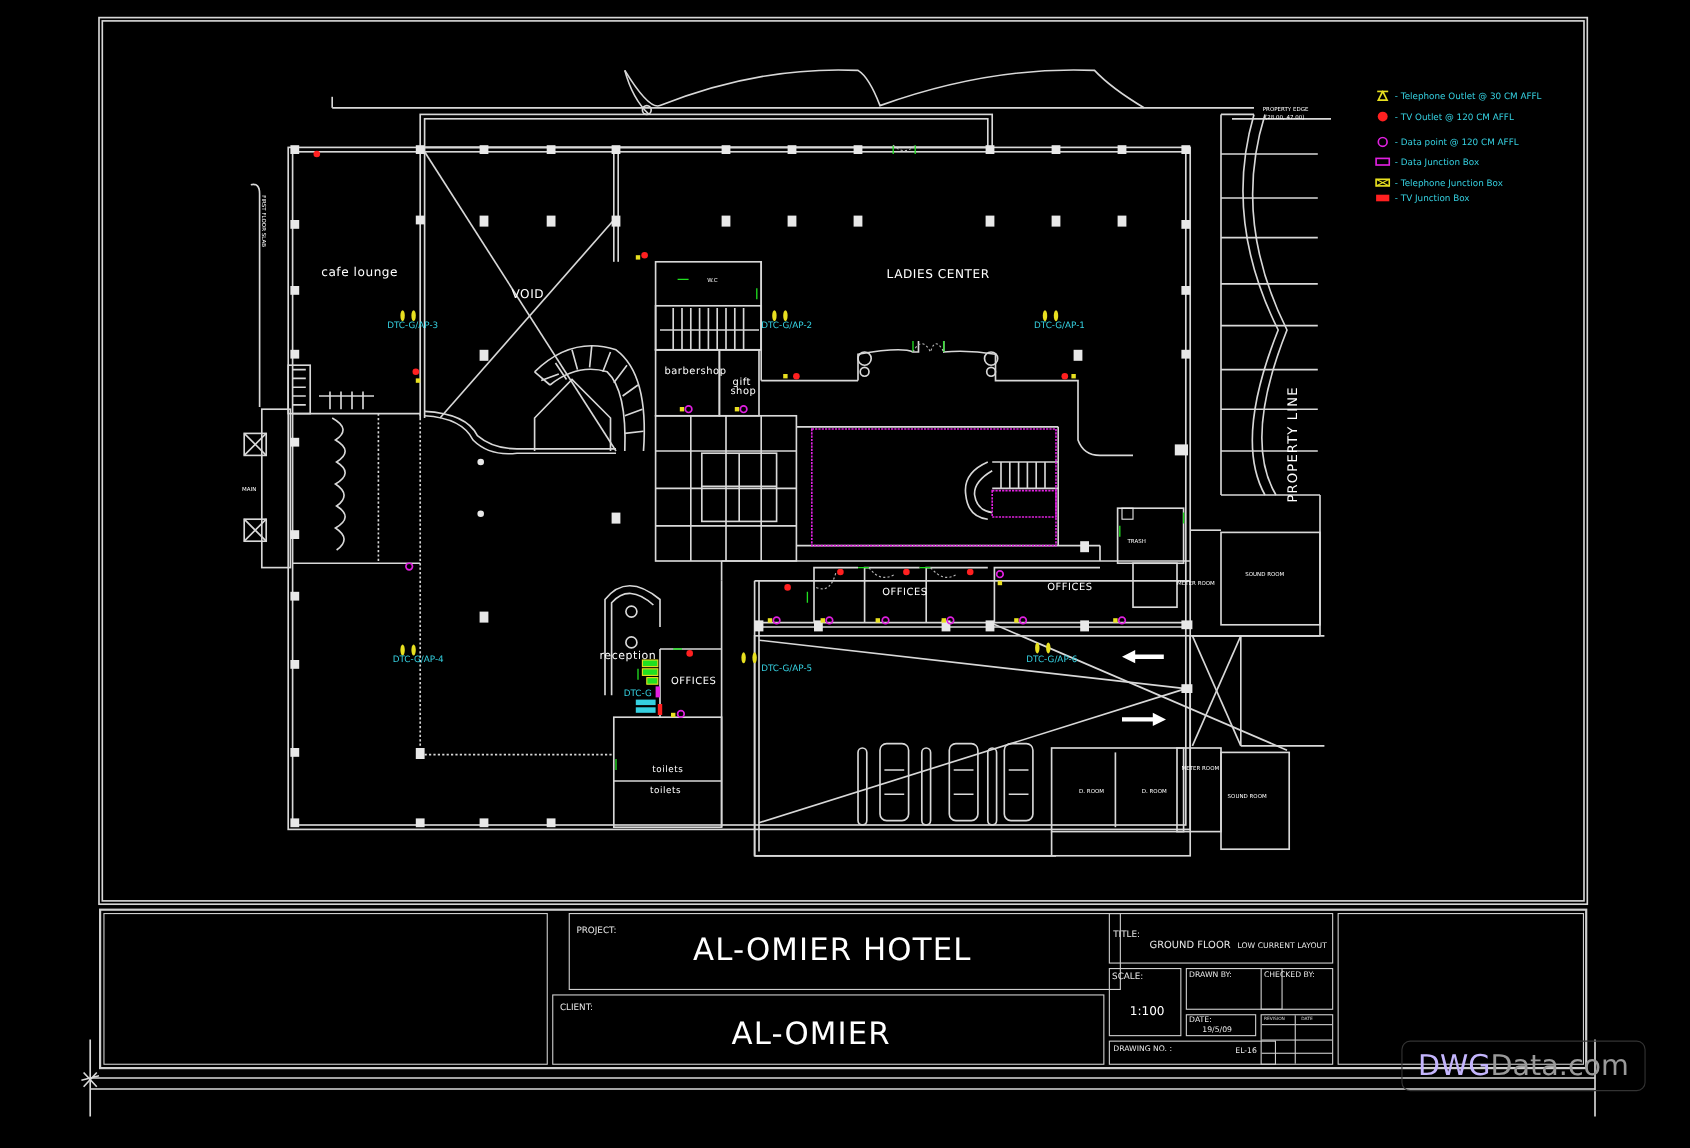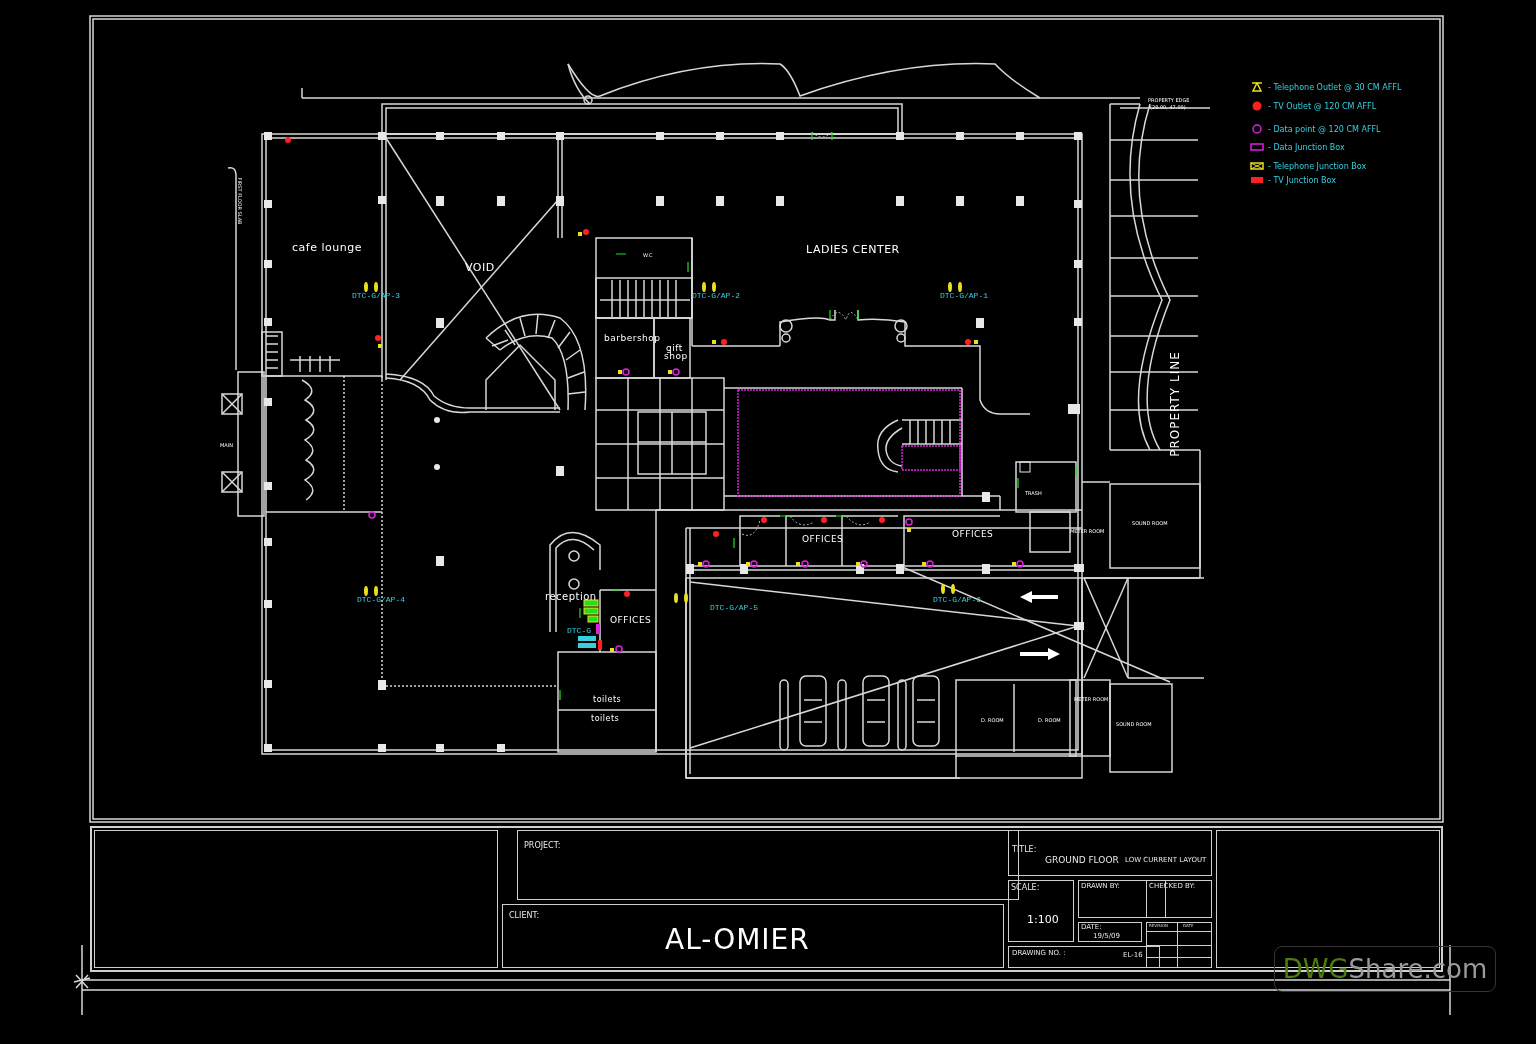--- a/index.html
+++ b/index.html
@@ -1,21 +1,21 @@
 <!DOCTYPE html>
 <html><head>
 <meta charset="utf-8">
 <style>
   html,body{margin:0;padding:0;background:#000;}
   body{width:1536px;height:1044px;position:relative;overflow:hidden;font-family:"DejaVu Sans",sans-serif;color:#fff;}
   #plan{position:absolute;left:0;top:0;width:1536px;height:1044px;}
   .lbl{position:absolute;white-space:nowrap;font-family:"DejaVu Sans",sans-serif;}
   .room{color:#fff;font-size:11px;letter-spacing:0.5px;}
   .room-sm{color:#fff;font-size:5px;}
-  .ap{color:#35d0e0;font-size:8px;font-family:Liberation Mono, monospace;}
+  .ap{color:#35d0e0;font-size:8px;}
   .legend-item{position:absolute;left:1250px;display:flex;align-items:center;gap:4px;font-size:8px;color:#35d0e0;text-align:center;}
   .legend-item .sym{width:14px;height:10px;display:inline-block;}
   .tb{position:absolute;border:2px solid #cfcfcf;box-sizing:border-box;}
   .tb-inner{position:absolute;border:1px solid #cfcfcf;box-sizing:border-box;}
   .small{font-size:8px;color:#e8e8e8;}
   .big{font-size:28px;color:#fff;letter-spacing:1px;}
   .watermark{position:absolute;left:1274px;top:946px;width:220px;height:44px;border:1px solid #333;border-radius:8px;font-size:26px;line-height:44px;text-align:center;}
 </style>
 </head>
 <body>
@@ -351,21 +351,21 @@
 <span class="lbl room-sm" style="left:220px;top:442px;">MAIN</span>
 <span class="lbl room-sm" style="left:216px;top:198px;transform:rotate(90deg);">FIRST FLOOR SLAB</span>
 <span class="lbl room" style="left:1122px;top:397px;transform:rotate(-90deg);font-size:12px;letter-spacing:1px;">PROPERTY LINE</span>
 <span class="lbl room-sm" style="left:1148px;top:97px;">PROPERTY EDGE</span>
 <span class="lbl room-sm" style="left:1150px;top:104px;">(28.00, 47.00)</span>
 
 <span class="lbl ap" style="left:940px;top:291px;">DTC-G/AP-1</span>
 <span class="lbl ap" style="left:692px;top:291px;text-align:center;">DTC-G/AP-2</span>
 <span class="lbl ap" style="left:352px;top:291px;">DTC-G/AP-3</span>
 <span class="lbl ap" style="left:357px;top:595px;">DTC-G/AP-4</span>
-<span class="lbl ap" style="left:662px;top:603px;padding-left:48px;">DTC-G/AP-5</span>
+<span class="lbl ap" style="left:644px;top:603px;padding-left:48px;">DTC-G/AP-5</span>
 <span class="lbl ap" style="left:933px;top:595px;">DTC-G/AP-6</span>
 <span class="lbl ap" style="left:567px;top:626px;">DTC-G</span>
 
 <div>
   <div class="legend-item" style="top:82px;">
     <svg class="sym" viewBox="0 0 14 10">
         <path d="M2 1 L12 1 M7 1 L3 9 L11 9 Z" fill="none" stroke="#e8e020" stroke-width="1.5"></path>
       </svg>
     <span>- Telephone Outlet @ 30 CM AFFL</span>
   </div>
@@ -401,20 +401,21 @@
     <span>- TV Junction Box</span>
   </div>
 </div>
 
 <div>
   <div class="tb" style="left:90px;top:826px;width:1353px;height:146px;"></div>
   <div class="tb-inner" style="left:94px;top:830px;width:404px;height:138px;"></div>
 
   <div class="tb-inner" style="left:502px;top:830px;width:502px;height:70px;margin-left:15px;">
     <span class="lbl small" style="left:6px;top:10px;">PROJECT:</span>
+    <span class="lbl big" style="left:112px;top:16px;">AL-OMIER HOTEL</span>
   </div>
   <div class="tb-inner" style="left:502px;top:904px;width:502px;height:64px;">
     <span class="lbl small" style="left:6px;top:6px;">CLIENT:</span>
     <span class="lbl big" style="left:162px;top:18px;">AL-OMIER</span>
   </div>
 
   <div class="tb-inner" style="left:1008px;top:830px;width:204px;height:46px;">
     <span class="lbl small" style="left:3px;top:14px;">TITLE:</span>
     <span class="lbl small" style="left:36px;top:24px;font-size:9px;">GROUND FLOOR</span>
     <span class="lbl small" style="left:116px;top:25px;font-size:7px;">LOW CURRENT LAYOUT</span>
@@ -442,14 +443,14 @@
     <span class="lbl" style="left:36px;top:0px;font-size:4px;color:#ddd;">DATE</span>
   </div>
   <div class="tb-inner" style="left:1008px;top:946px;width:152px;height:22px;">
     <span class="lbl small" style="left:3px;top:2px;font-size:7px;">DRAWING NO. :</span>
     <span class="lbl small" style="left:78px;top:4px;font-size:7px;margin-left:36px;">EL-16</span>
   </div>
   <div class="tb-inner" style="left:1216px;top:830px;width:224px;height:138px;"></div>
 </div>
 
 <div class="watermark">
-  <span style="color:#4d7c0f;">DWG</span><span style="color:#9a9a9a;">Share.com</span>
+  <span style="color:#c4b5fd;">DWG</span><span style="color:#9a9a9a;">Data.com</span>
 </div>
 
 </body></html>

